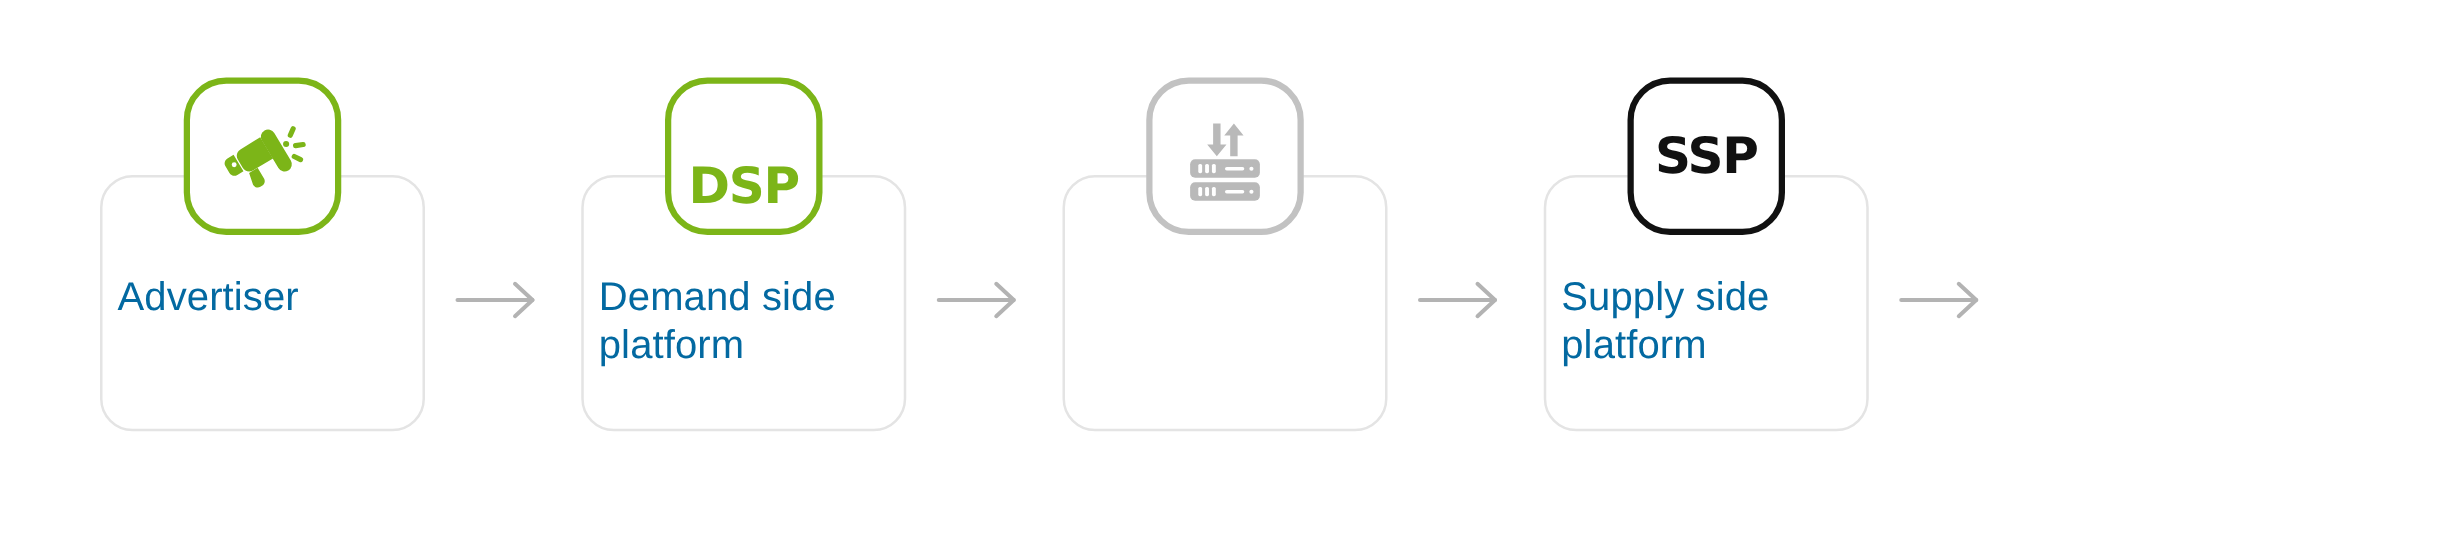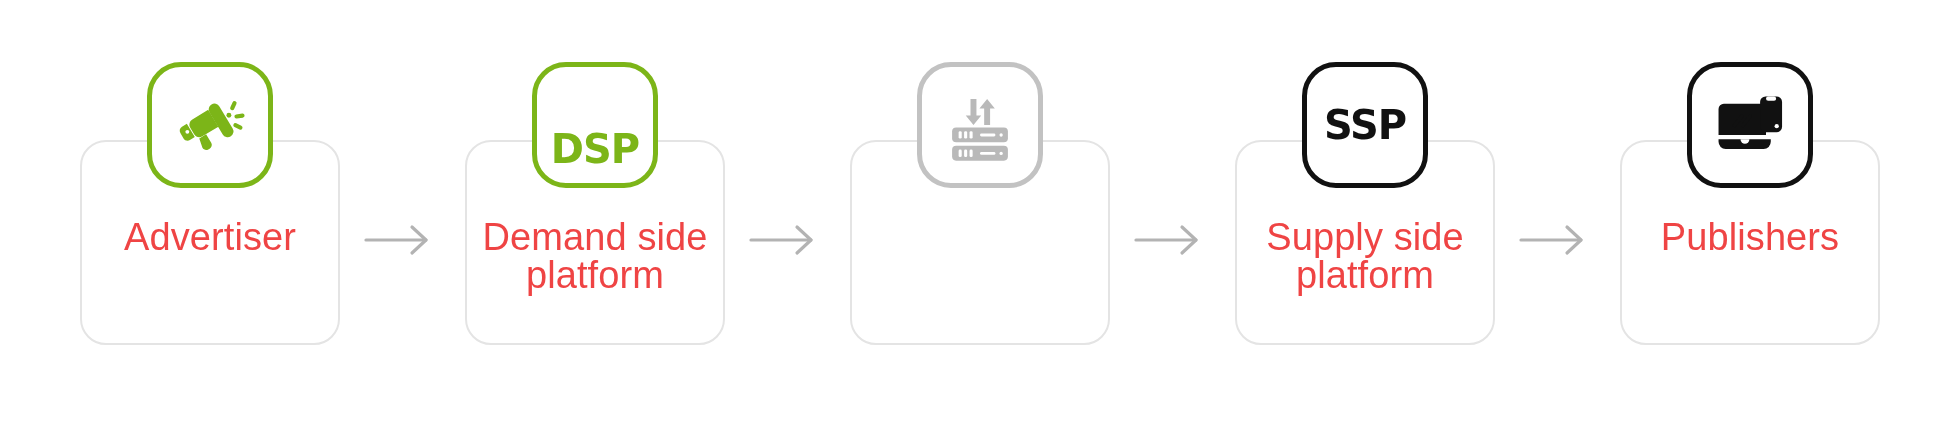--- a/index.html
+++ b/index.html
@@ -54,24 +54,23 @@
     border: 2px solid #e4e4e4;
     border-radius: 26px;
     background: #ffffff;
   }
 
   .node-label {
     position: absolute;
     left: 14px;
     top: 218px;
     width: 232px;
-    text-align: center;
-    font-size: 38px;
+    font-size: 32px;
     line-height: 38px;
-    color: #ef4444;
+    color: #0369a1;
     letter-spacing: 0.1px;
     white-space: pre-line;
   }
 
   
   .node-badge {
     position: absolute;
     left: 67px;
     top: 62px;
     width: 126px;
@@ -220,40 +219,15 @@
 
     <div class="arrow">
       <svg class="arrow-svg" width="80" height="36" viewBox="0 0 80 36" aria-hidden="true">
         <g stroke="#b3b3b3" stroke-width="3.2" fill="none" stroke-linecap="round" stroke-linejoin="round">
           <line x1="4" y1="18" x2="64" y2="18"></line>
           <polyline points="50,5 64,18 50,31"></polyline>
         </g>
       </svg>
     </div>
 
-    <div class="node">
-      <div class="node-card"></div>
-      <div class="node-badge black">
-        <svg class="badge-svg" width="76" height="76" viewBox="0 0 64 64" aria-hidden="true">
-          <g fill="#111111">
-
-            <path d="M10.0 14.0 h31.0 a4.5 4.5 0 0 1 4.5 4.5 v22.0 h-40.0 v-22.0 a4.5 4.5 0 0 1 4.5 -4.5 Z
-                     M13.0 19.5 h29.5 v16.5 h-29.5 Z"></path>
-
-            <g>
-              <rect x="20.5" y="22.0" width="3.0" height="13.0" rx="1.4" transform="rotate(38 22 28.5)"></rect>
-              <rect x="27.5" y="22.0" width="3.0" height="13.0" rx="1.4" transform="rotate(38 29 28.5)"></rect>
-            </g>
-
-            <path d="M5.5 44.0 h44.0 a0 0 0 0 1 0 0 v2.2 a6.0 6.0 0 0 1 -6.0 6.0 h-32.0 a6.0 6.0 0 0 1 -6.0 -6.0 Z"></path>
-            <path d="M24.0 44.0 h7.5 a3.7 3.7 0 0 1 -7.5 0 Z" fill="#ffffff"></path>
-
-            <rect x="40.5" y="8.0" width="18.5" height="30.0" rx="4.6"></rect>
-            <rect x="45.5" y="8.0" width="8.5" height="3.6" rx="1.8" fill="#ffffff"></rect>
-            <circle cx="54.5" cy="33.0" r="1.8" fill="#ffffff"></circle>
-          </g>
-        </svg>
-      </div>
-      <div class="node-label">Publishers</div>
-    </div>
 
   </div>
 </div>
 
 </body></html>

